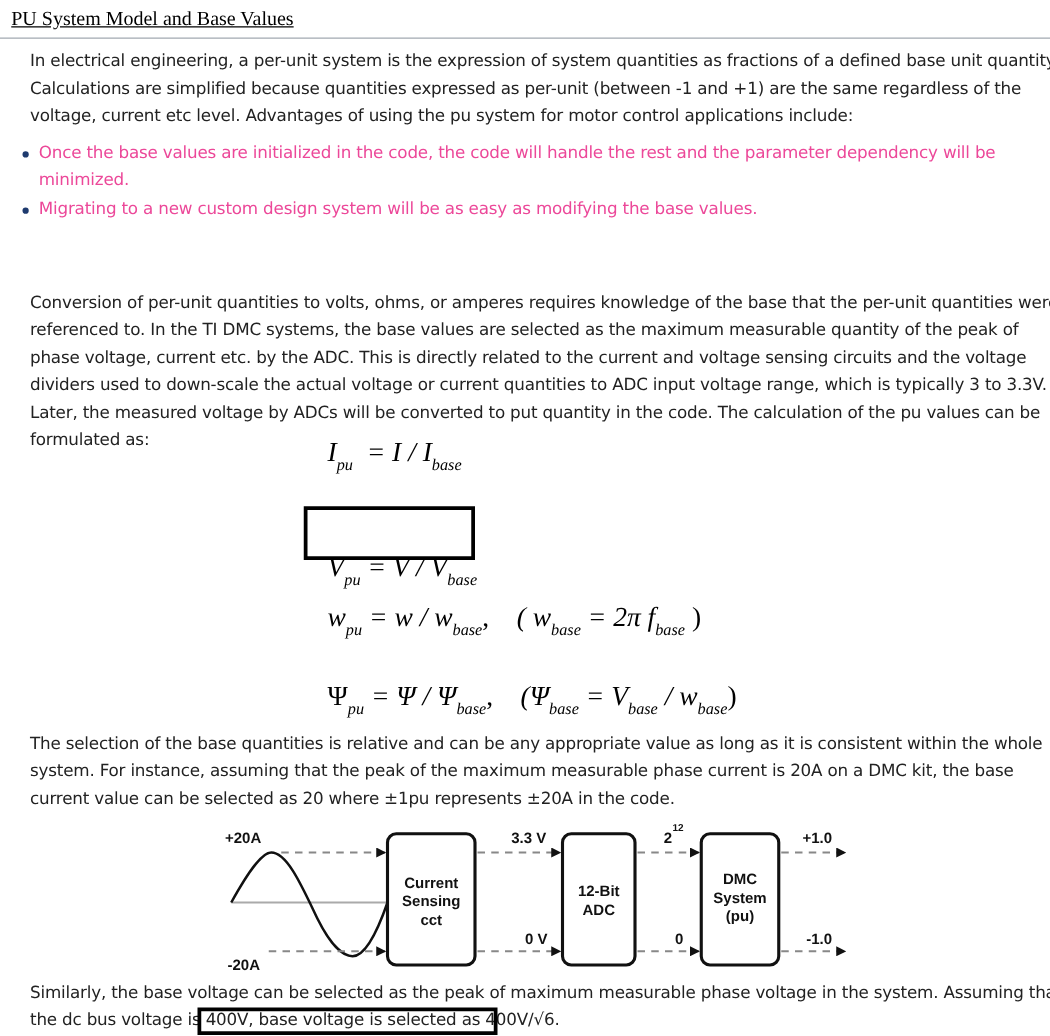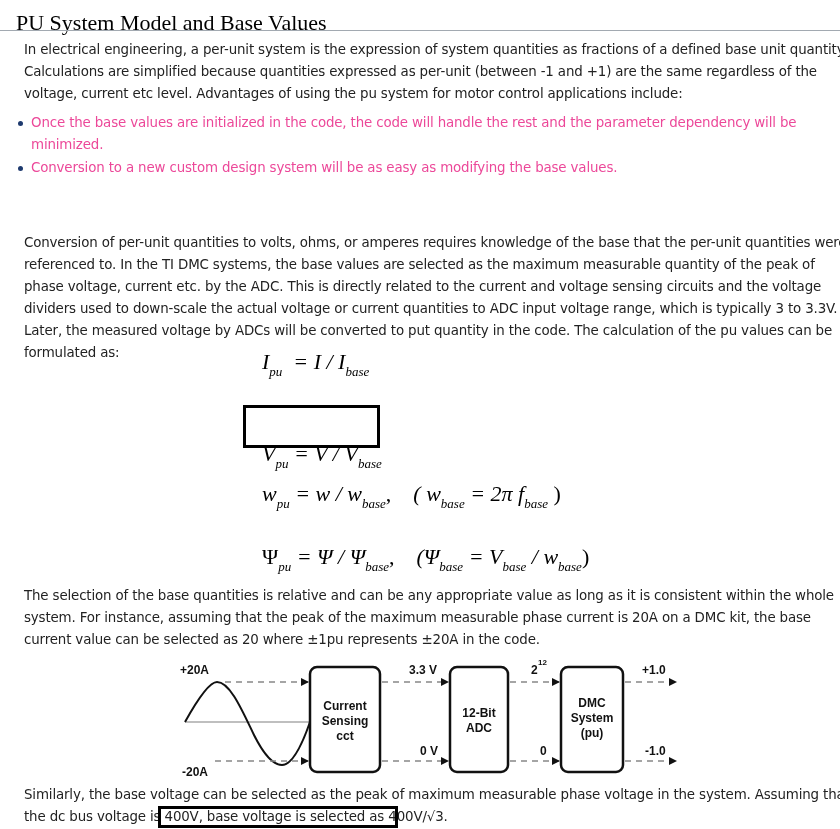--- a/index.html
+++ b/index.html
@@ -1,22 +1,22 @@
 <!DOCTYPE html>
 <html><head>
   <meta charset="utf-8">
   <style>
     html, body { margin: 0; padding: 0; background: #ffffff; }
     body { width: 840px; height: 829px; overflow: hidden; position: relative; color: #202122; }
     .page { position: absolute; left: 0; top: 0; width: 840px; height: 829px; }
     .title {
-      position: absolute; left: 9px; top: 2px; margin: 7px;
+      position: absolute; left: 9px; top: 2px; margin: 0;
       font-family: "Liberation Serif", "DejaVu Serif", serif;
-      font-size: 22px; font-weight: normal; color: #000;
-      line-height: 28px; white-space: nowrap;
+      font-size: 16px; font-weight: normal; color: #000;
+      line-height: 28px; white-space: nowrap; text-decoration: underline;
     }
     .title-rule { position: absolute; left: 0; top: 30px; width: 840px; height: 1px; background: #a2a9b1; }
     .para {
       position: absolute; left: 24px; width: 828px;
       font-family: "DejaVu Sans", "Liberation Sans", sans-serif;
       font-size: 13.4px; line-height: 22px; color: #222;
       margin: 0; letter-spacing: -0.15px;
     }
     .para.p1 { top: 39px; }
     .para.p2 { top: 232px; }
@@ -59,21 +59,21 @@
 <body>
 
 <div class="page">
   <h1 class="title">PU System Model and Base Values</h1>
   <div class="title-rule"></div>
 
   <p class="para p1">In electrical engineering, a per-unit system is the expression of system quantities as fractions of a defined base unit quantity. Calculations are simplified because quantities expressed as per-unit (between -1 and +1) are the same regardless of the voltage, current etc level. Advantages of using the pu system for motor control applications include:</p>
 
   <ul class="bullets">
     <li><span class="dot"></span><span>Once the base values are initialized in the code, the code will handle the rest and the parameter dependency will be minimized.</span></li>
-    <li><span class="dot"></span><span>Conversion to a new custom design system will be as easy as modifying the base values.</span></li>
+    <li><span class="dot"></span><span>Migrating to a new custom design system will be as easy as modifying the base values.</span></li>
   </ul>
 
   <p class="para p2">Conversion of per-unit quantities to volts, ohms, or amperes requires knowledge of the base that the per-unit quantities were referenced to. In the TI DMC systems, the base values are selected as the maximum measurable quantity of the peak of phase voltage, current etc. by the ADC. This is directly related to the current and voltage sensing circuits and the voltage dividers used to down-scale the actual voltage or current quantities to ADC input voltage range, which is typically 3 to 3.3V. Later, the measured voltage by ADCs will be converted to put quantity in the code. The calculation of the pu values can be formulated as:</p>
 
   <div class="eq eq1">
     <span>I</span><sub>pu</sub>&nbsp;&nbsp;<span>= I / I</span><sub>base</sub>
   </div>
 
   <div class="eq2-box"></div>
   <div class="eq eq2">
@@ -134,15 +134,15 @@
       <text x="422" y="67" font-size="12" text-anchor="middle">System</text>
       <text x="422" y="82" font-size="12" text-anchor="middle">(pu)</text>
 
       <text x="472" y="19" font-size="12">+1.0</text>
       <text x="475" y="100" font-size="12">-1.0</text>
       <line x1="455" y1="27" x2="506" y2="27" stroke="#888" stroke-width="1.5" stroke-dasharray="6,5" marker-end="url(#arr)"></line>
       <line x1="455" y1="106" x2="506" y2="106" stroke="#888" stroke-width="1.5" stroke-dasharray="6,5" marker-end="url(#arr)"></line>
     </svg>
   </div>
 
-  <p class="para p4"><span>Similarly, the base voltage can be selected as the peak of maximum measurable phase voltage in the system. Assuming that the dc bus voltage is 400V, </span><span>base voltage is selected as 400V/√3.</span></p>
+  <p class="para p4"><span>Similarly, the base voltage can be selected as the peak of maximum measurable phase voltage in the system. Assuming that the dc bus voltage is 400V, </span><span>base voltage is selected as 400V/√6.</span></p>
   <div class="highlight-box"></div>
 </div>
 
 </body></html>

